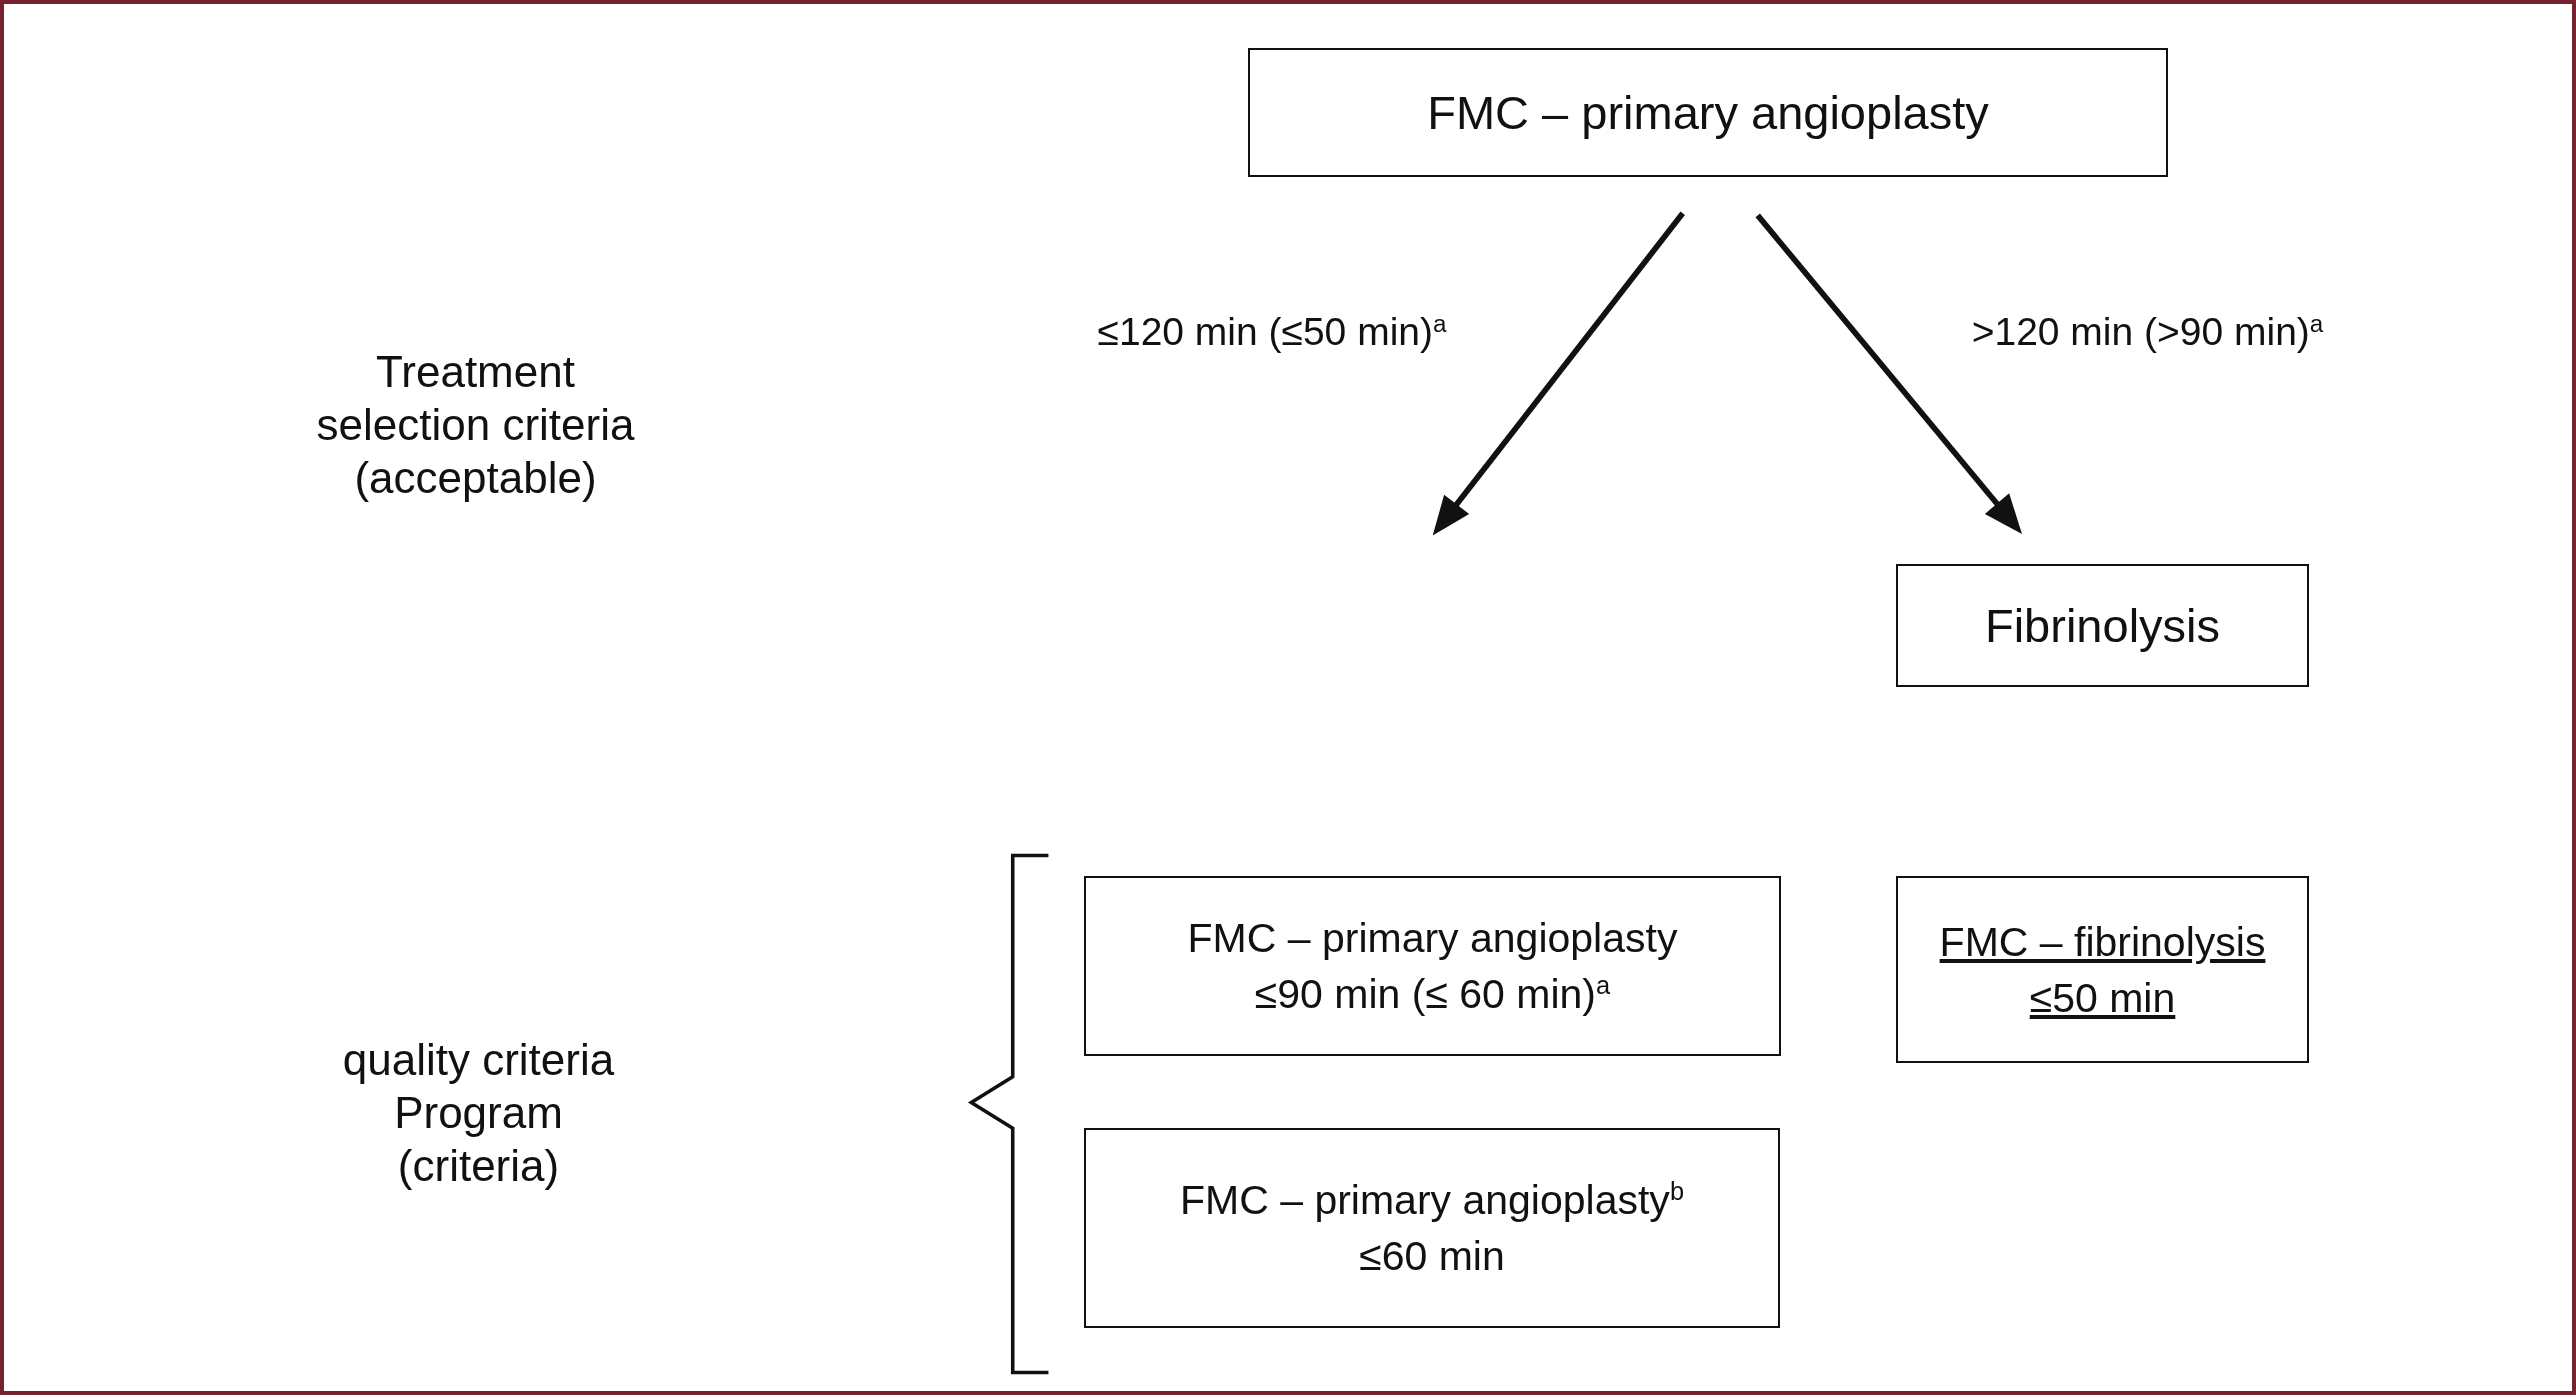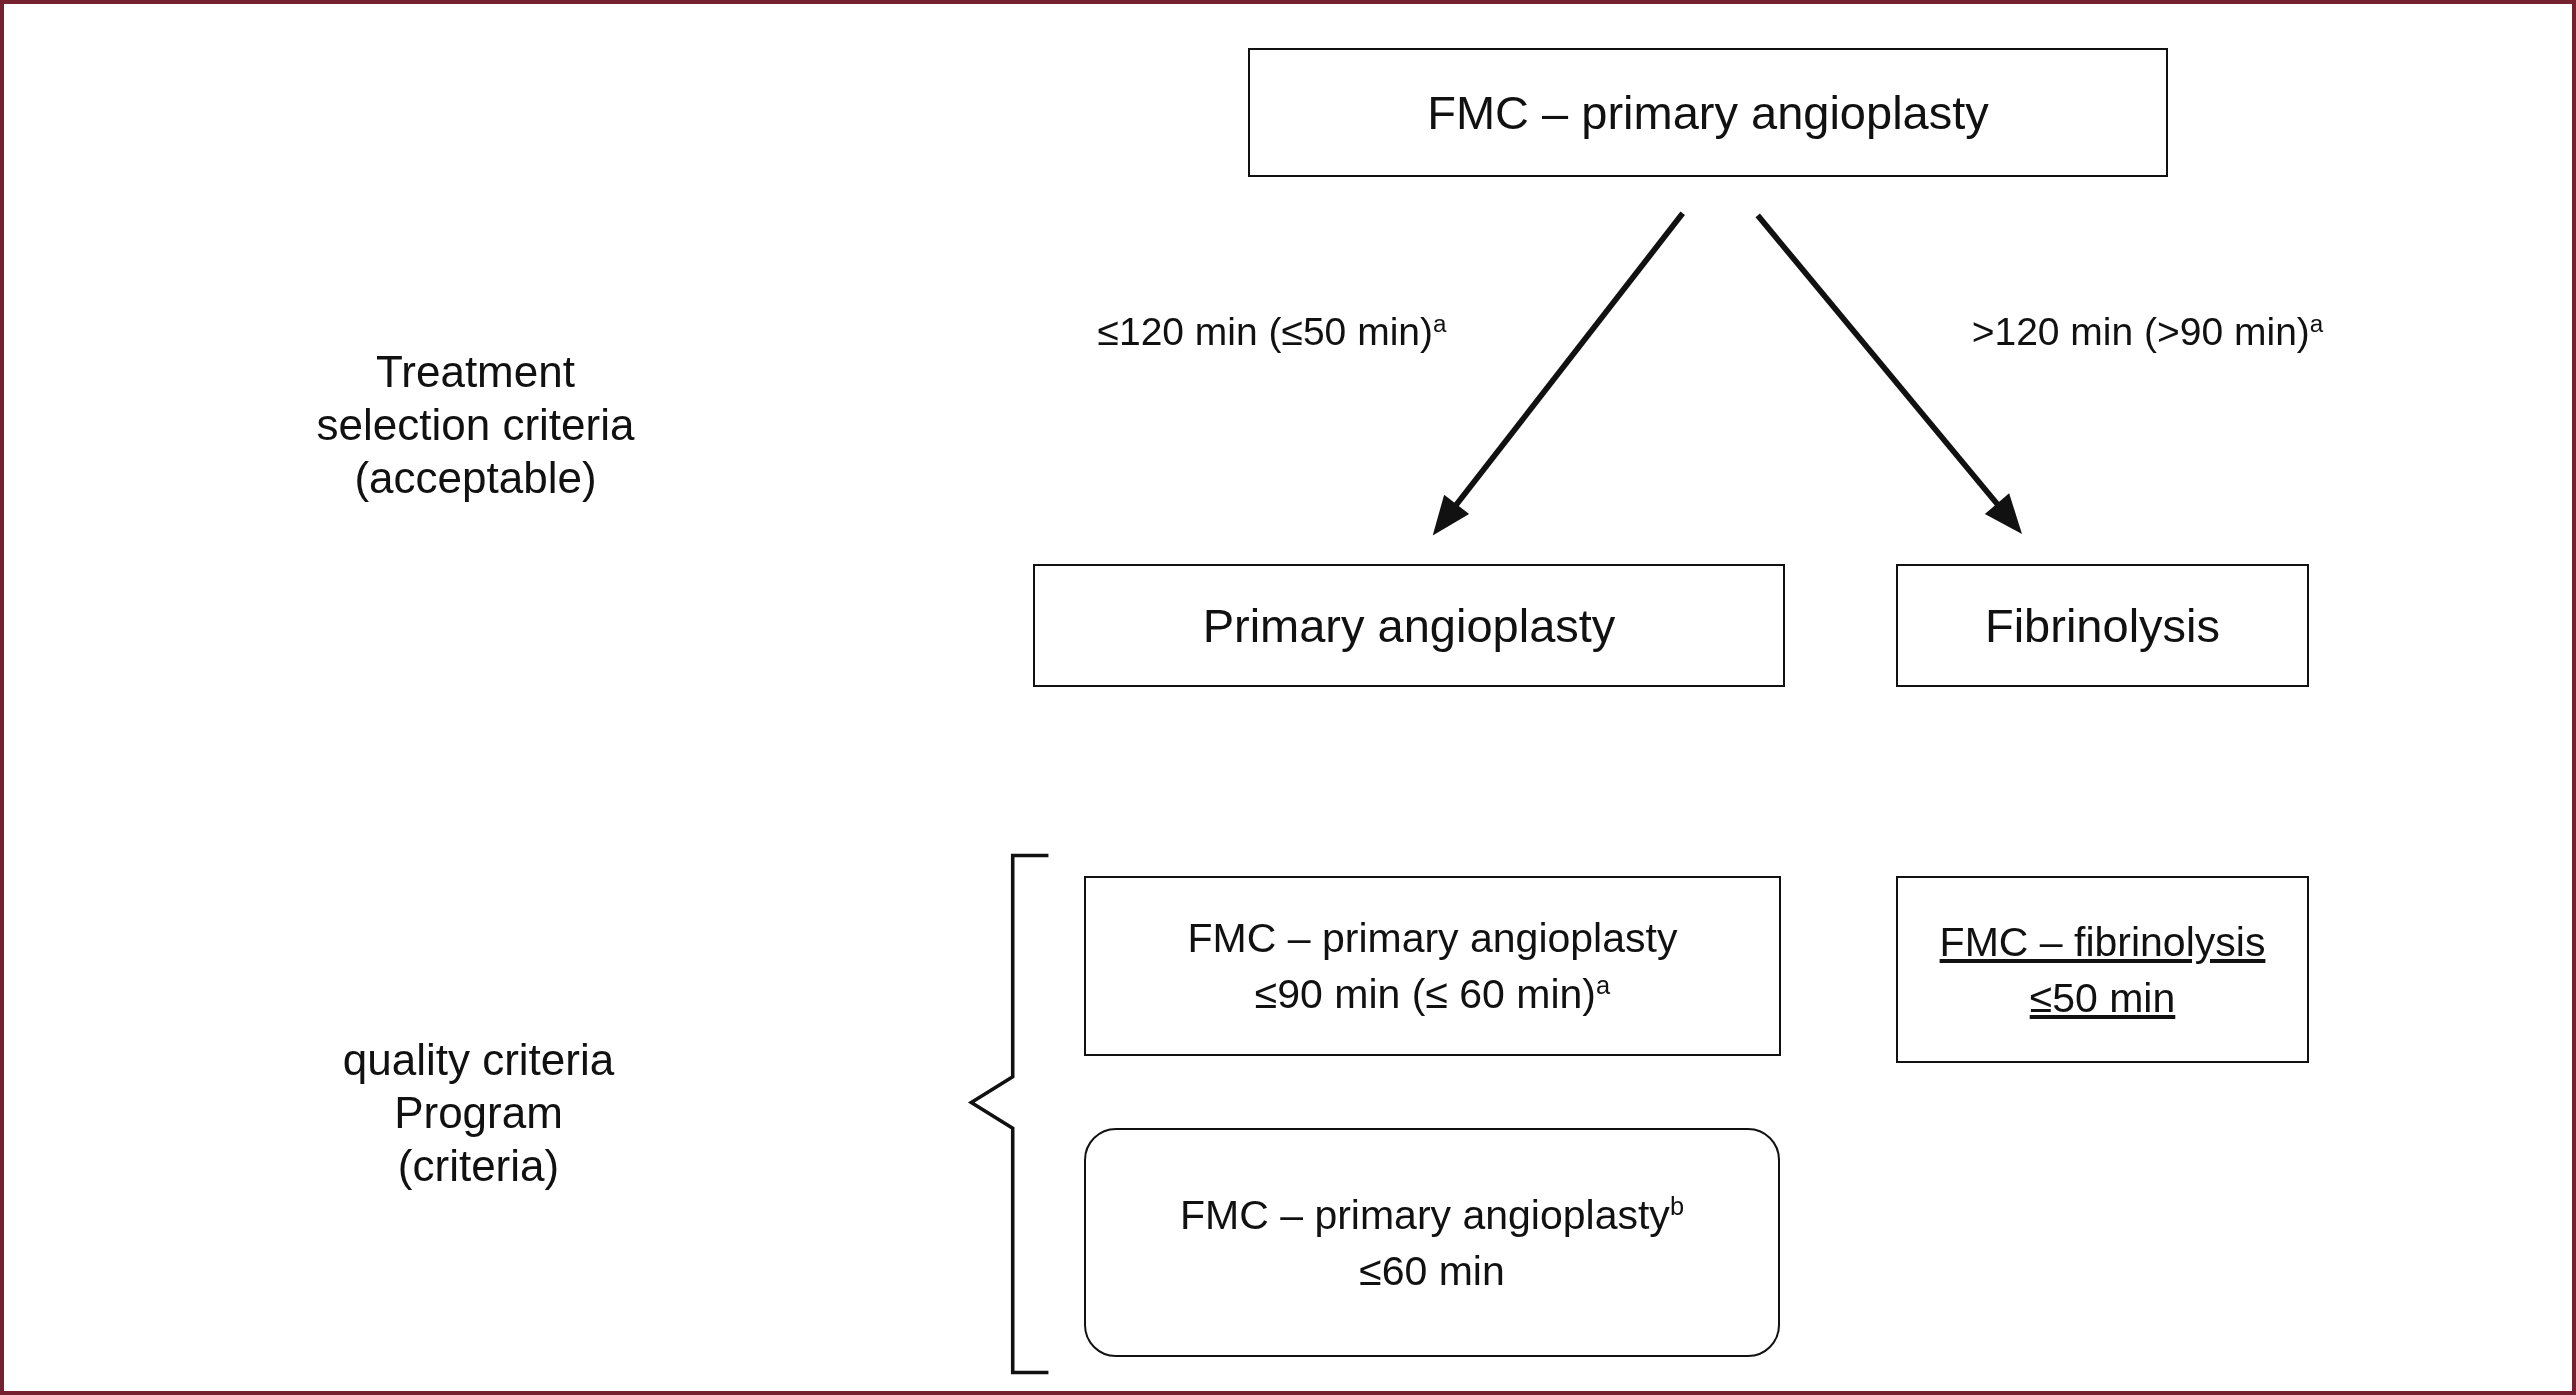--- a/index.html
+++ b/index.html
@@ -34,21 +34,21 @@
     justify-content: center;
     text-align: center;
   }
   .node-lg { font-size: 47px; line-height: 53px; }
   .node-sm { font-size: 41px; line-height: 56px; }
   .root-box        { left: 1244px; top:   44px; width: 920px; height: 129px; }
   .pa-box          { left: 1029px; top:  560px; width: 752px; height: 123px; }
   .fib-box         { left: 1892px; top:  560px; width:  413px; height: 123px; }
   .fmc-pa90-box    { left: 1080px; top: 872px; width:  697px; height: 180px; }
   .fmc-fib-box     { left: 1892px; top: 872px; width:  413px; height: 187px; text-decoration: underline; }
-  .fmc-pa60-box    { left: 1080px; top: 1124px; width:  696px; height: 229px; border-radius: 32px; }
+  .fmc-pa60-box    { left: 1080px; top: 1124px; width:  696px; height: 200px; }
   .side-label {
     position: absolute;
     text-align: center;
     font-size: 44px;
     line-height: 53px;
   }
   .treatment-label { left: 186px; top:  341px; width: 571px; }
   .program-label   { left: 189px; top: 1029px; width: 571px; }
   .branch-label {
     position: absolute;
@@ -95,23 +95,20 @@
   <div class="branch-label branch-right">
     <span>&gt;120 min (&gt;90 min)</span><sup class="fnote">a</sup>
   </div>
 
   <div class="side-label treatment-label">
     <div>Treatment</div>
     <div>selection criteria</div>
     <div>(acceptable)</div>
   </div>
 
-  <div class="node node-lg pa-box">
-    <span>Primary angioplasty</span>
-  </div>
   <div class="node node-lg fib-box">
     <span>Fibrinolysis</span>
   </div>
 
   <div class="side-label program-label">
     <div>quality criteria</div>
     <div>Program</div>
     <div>(criteria)</div>
   </div>
 

